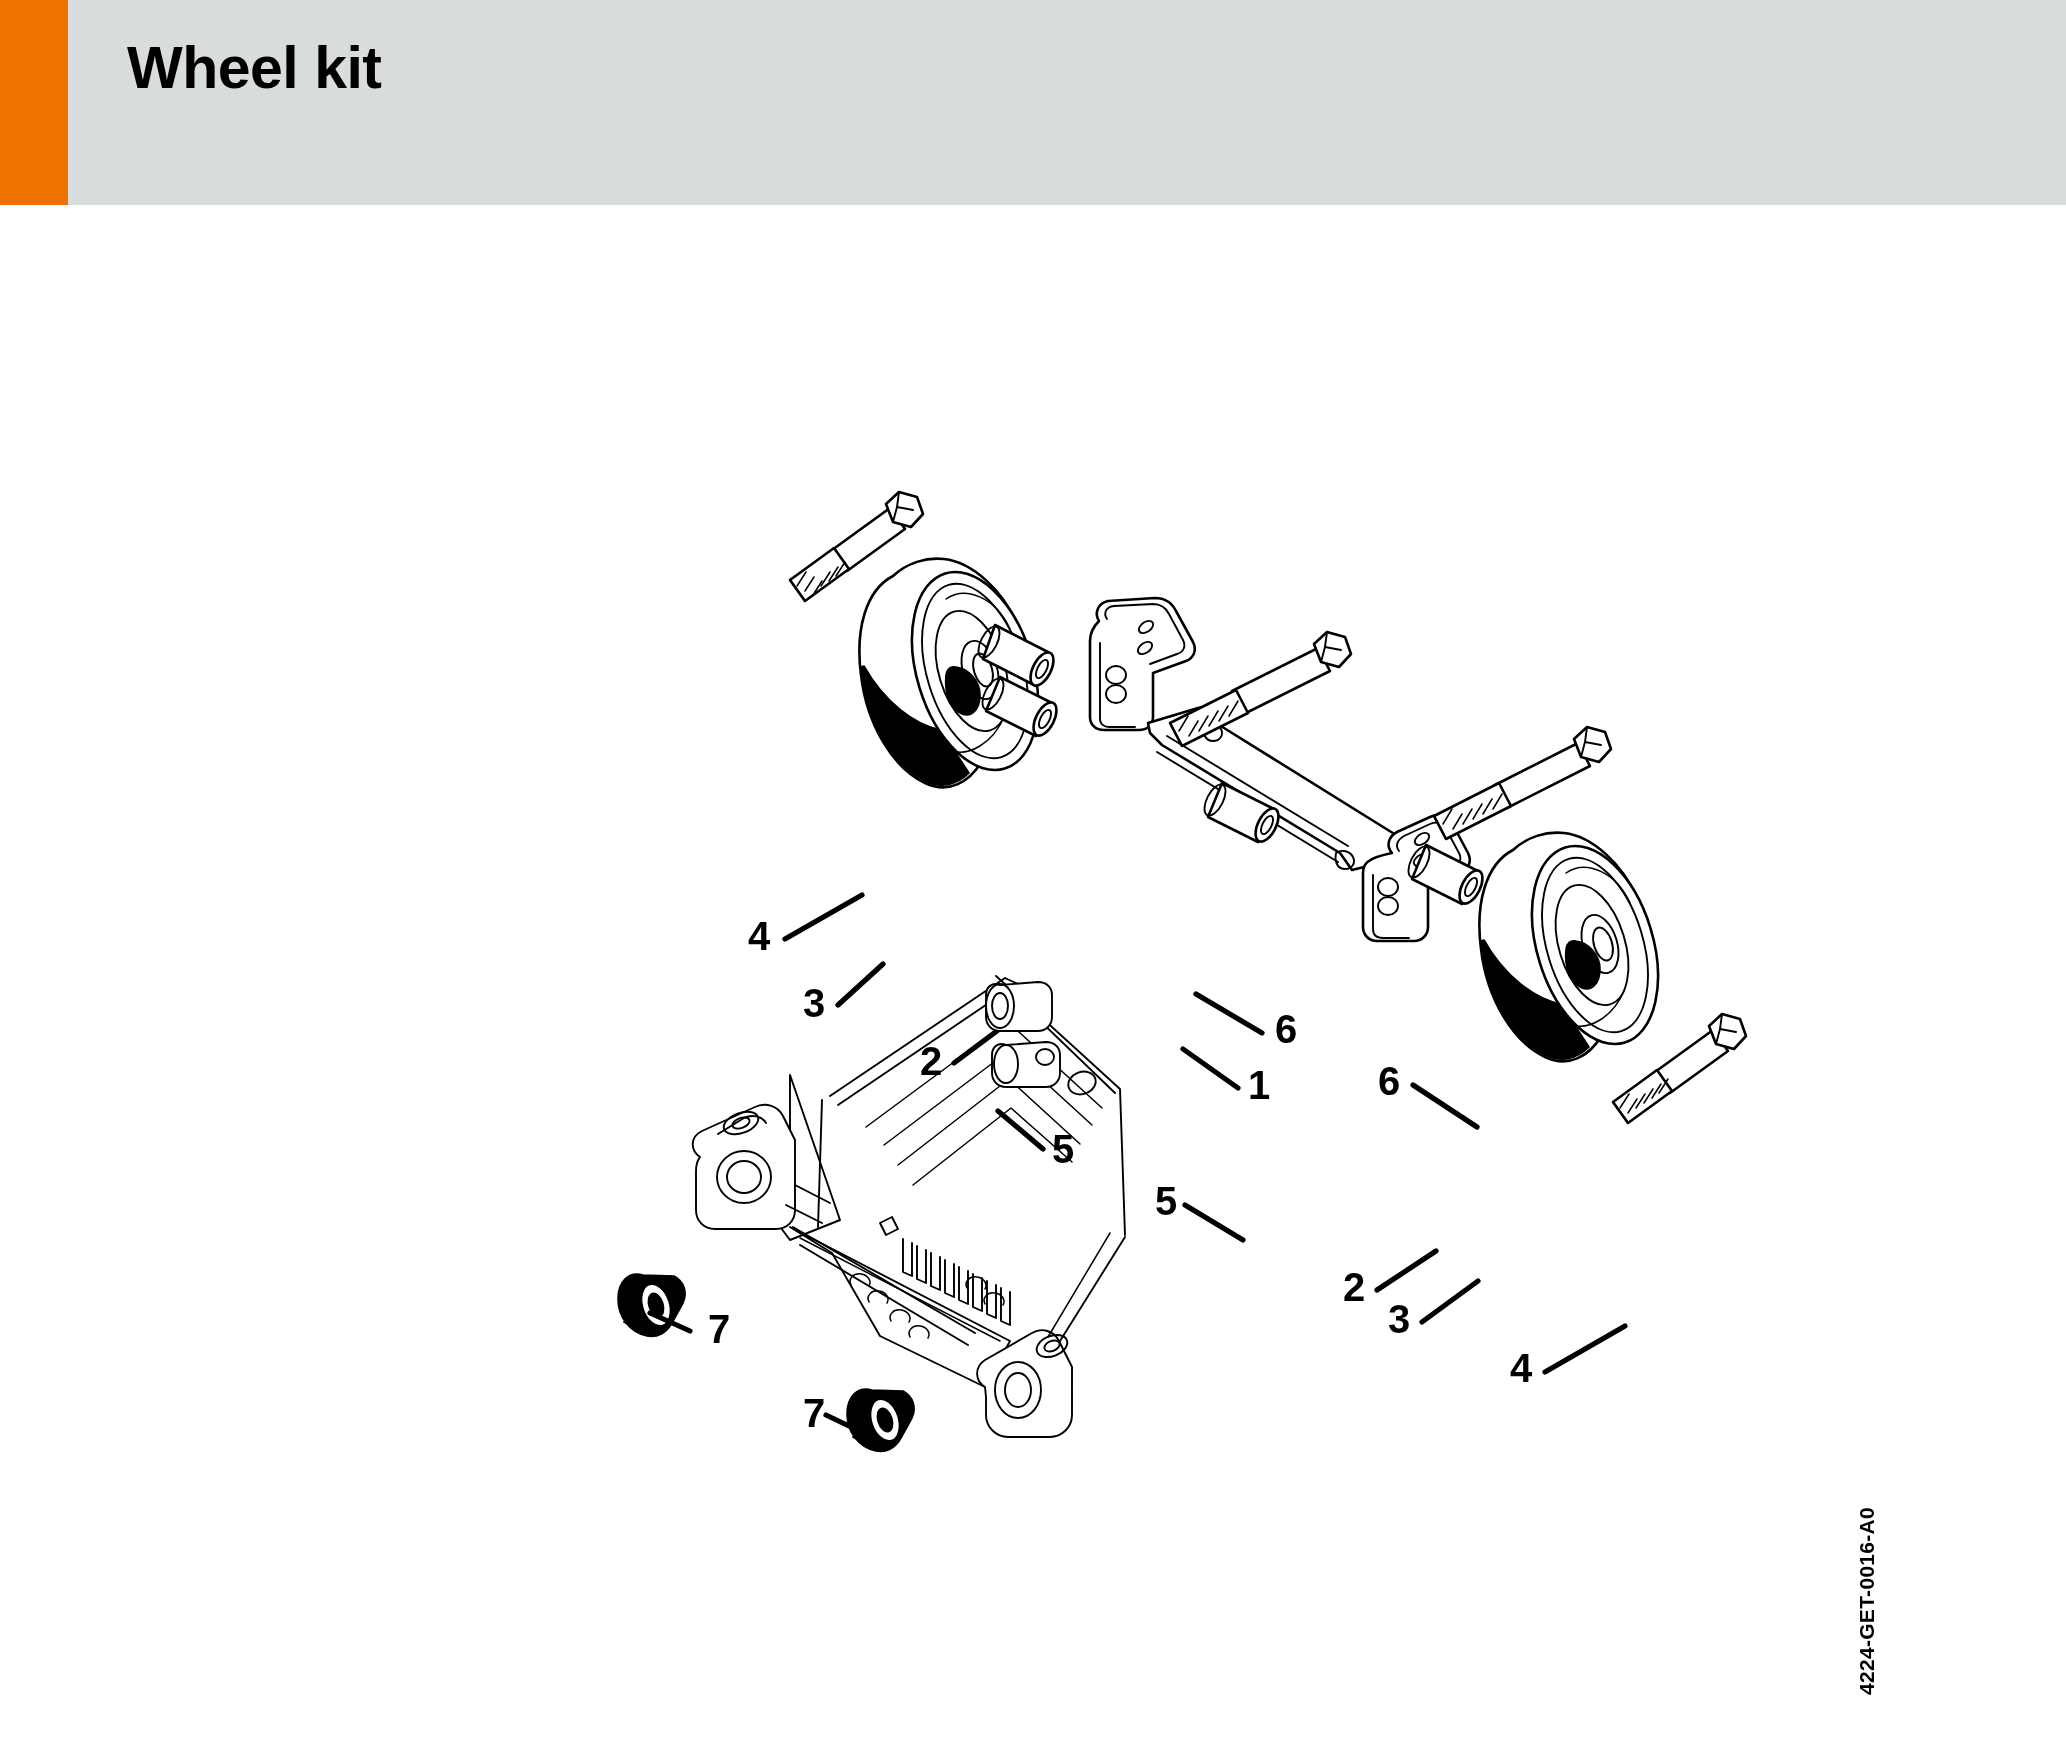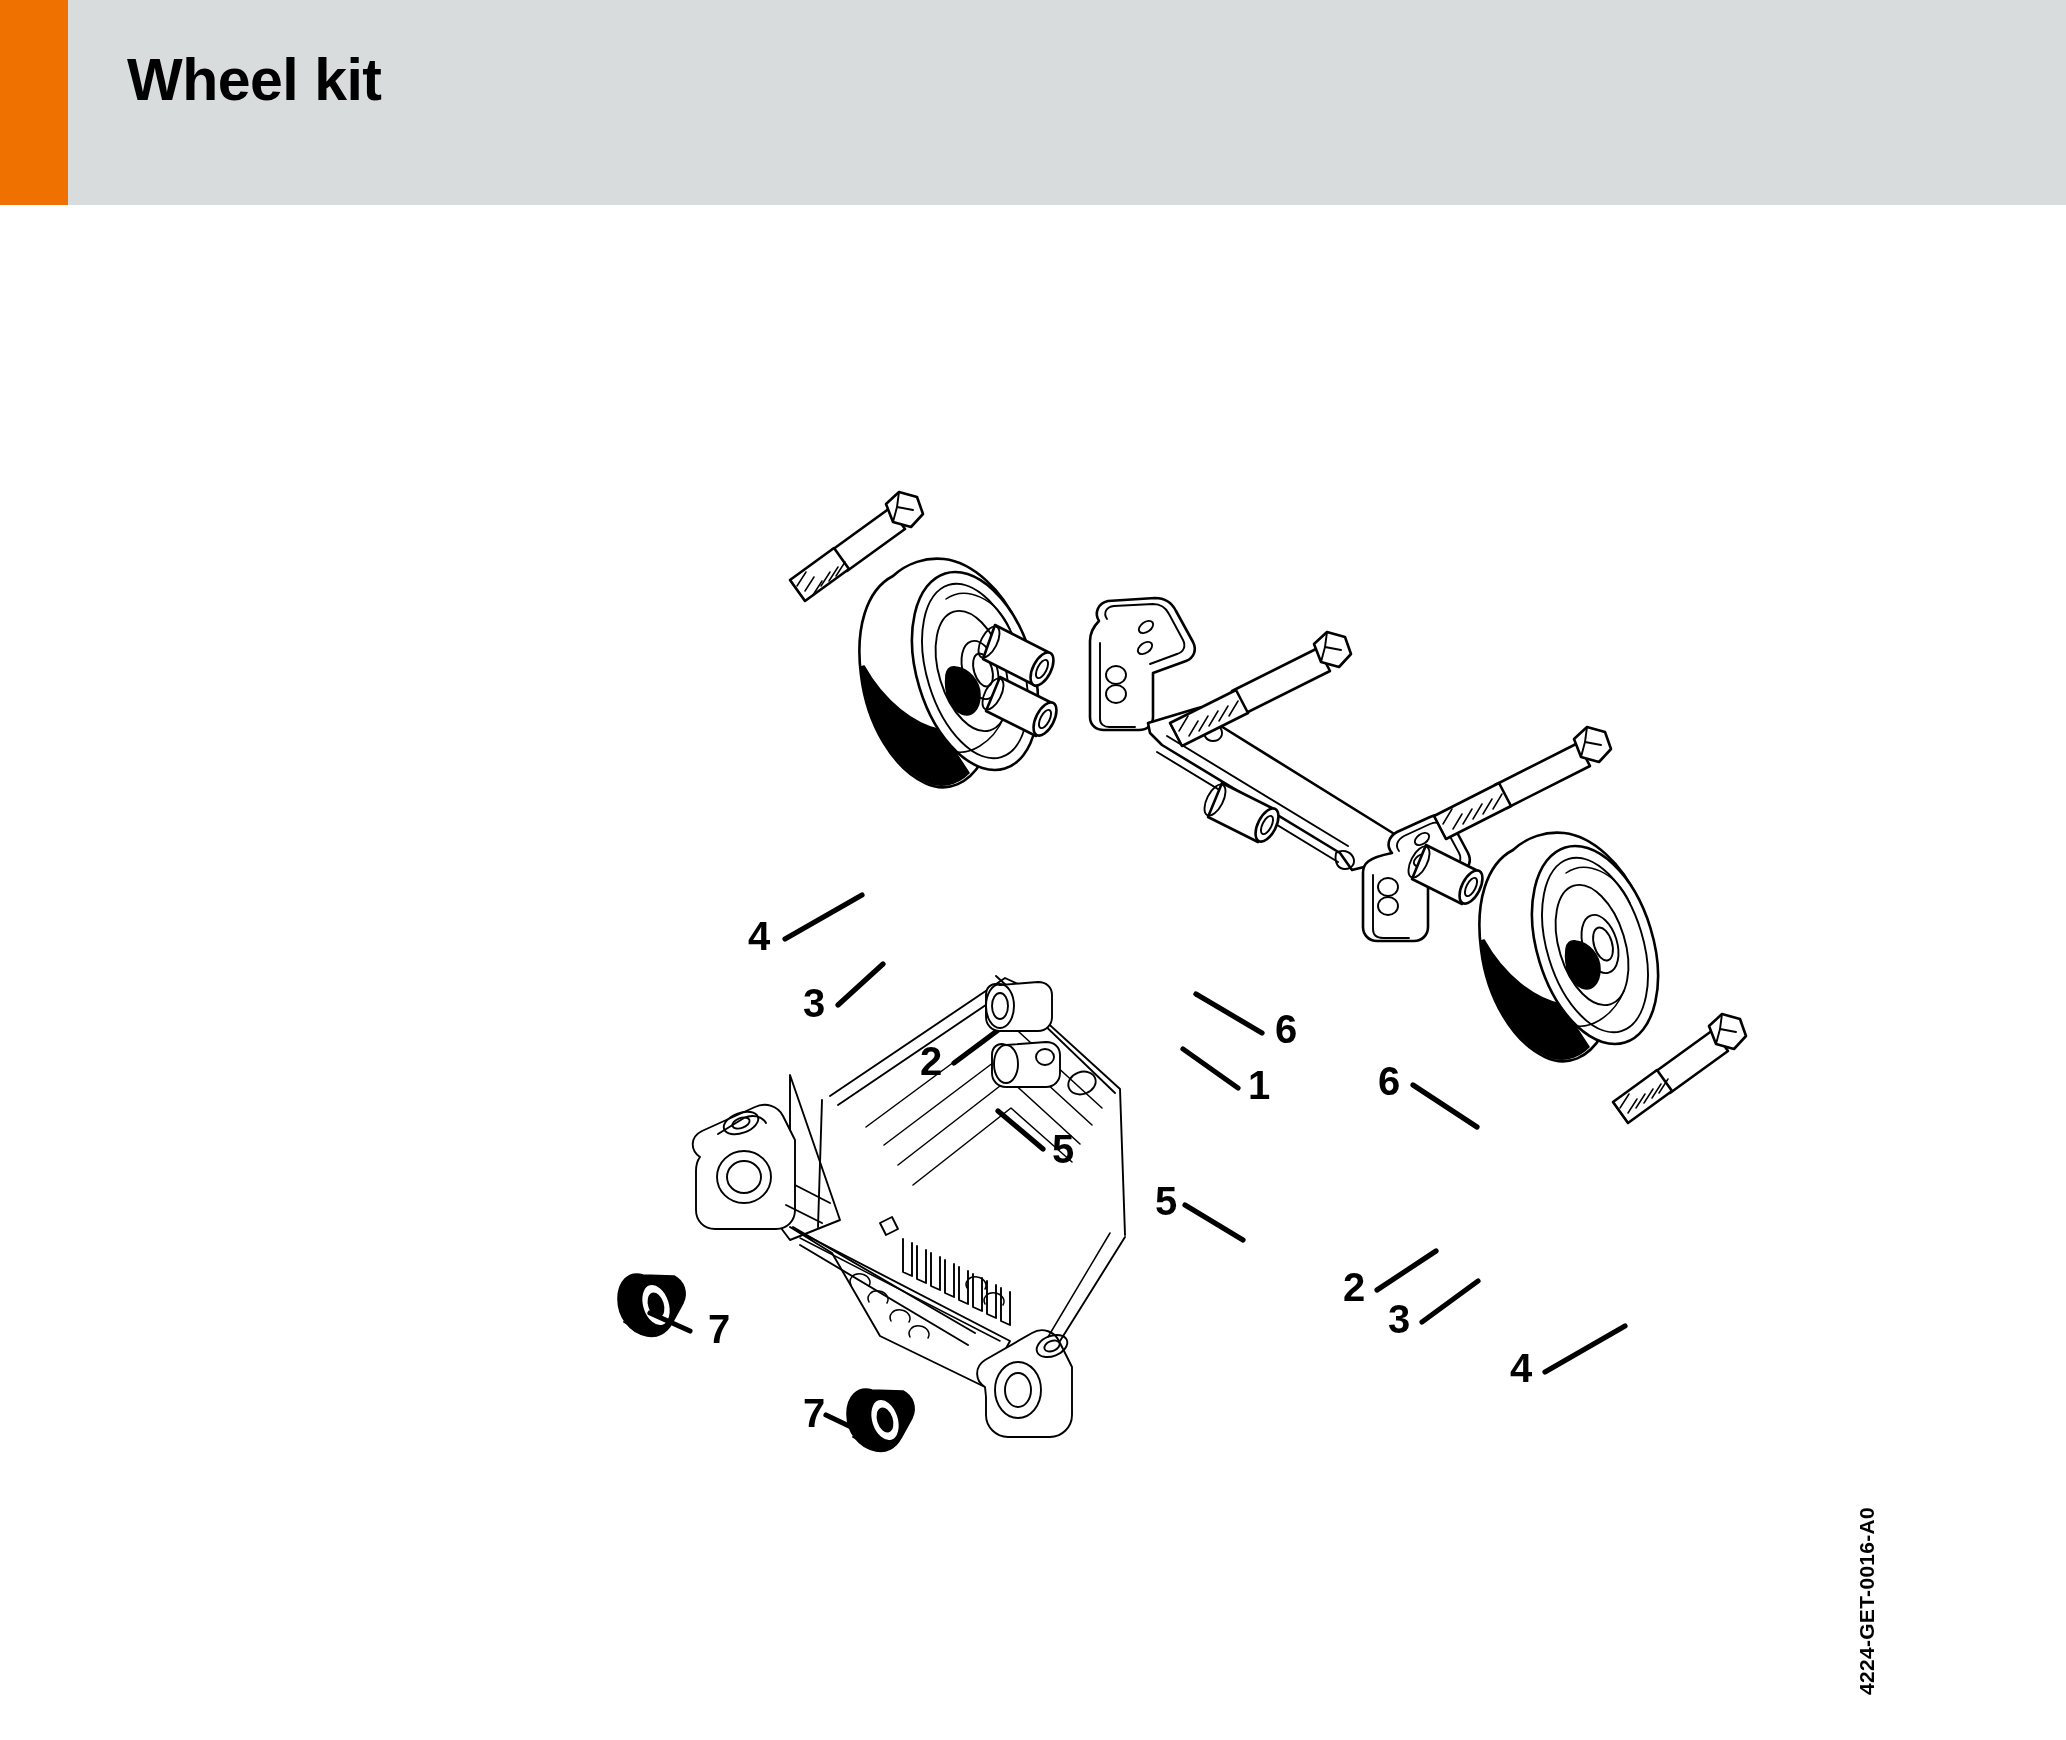--- a/index.html
+++ b/index.html
@@ -28,21 +28,21 @@
     position: absolute;
     left: 0;
     top: 0;
     width: 68px;
     height: 205px;
     background: #ef7100;
   }
   #page-title {
     position: absolute;
     left: 127px;
-    top: 48px;
+    top: 36px;
     font-size: 59px;
     font-weight: bold;
     letter-spacing: -0.5px;
     color: #000000;
     line-height: 1.1;
     white-space: nowrap;
   }
 
   
   #diagram-area {

